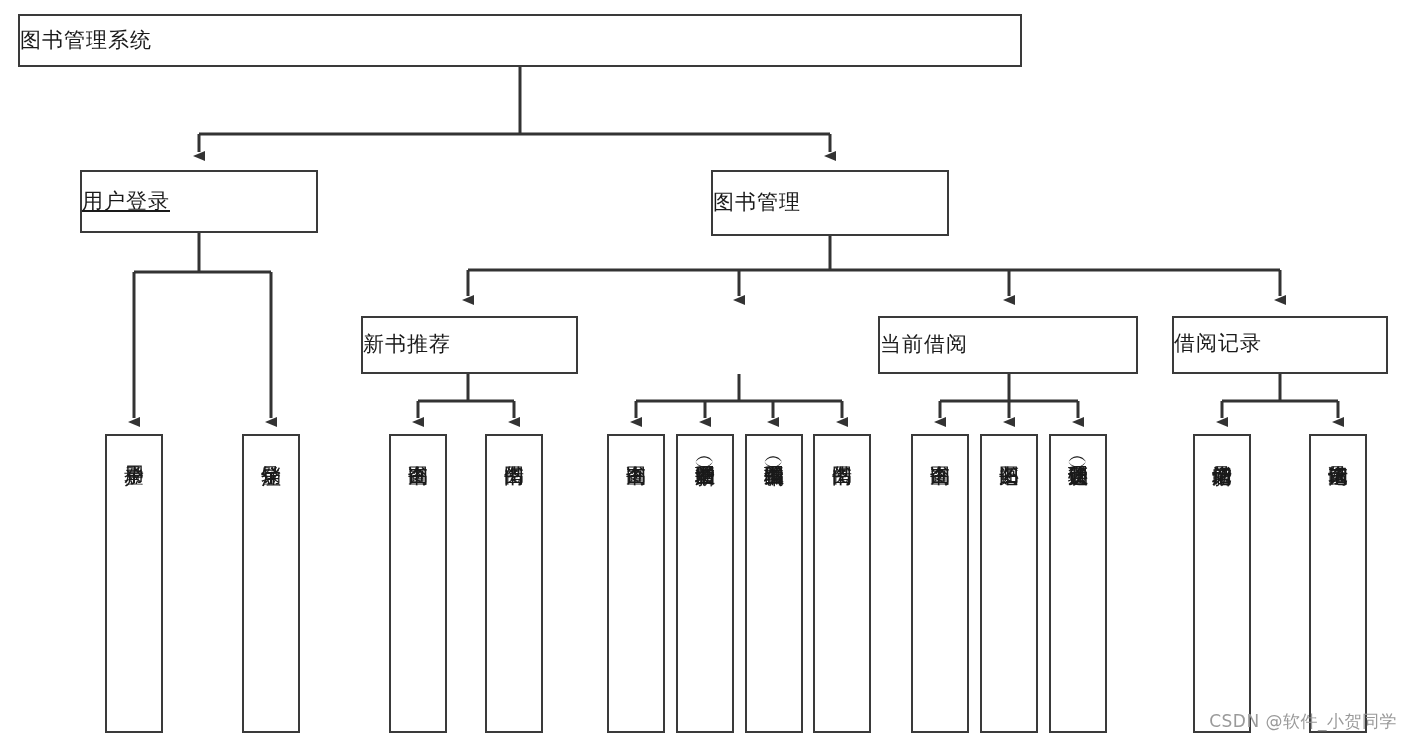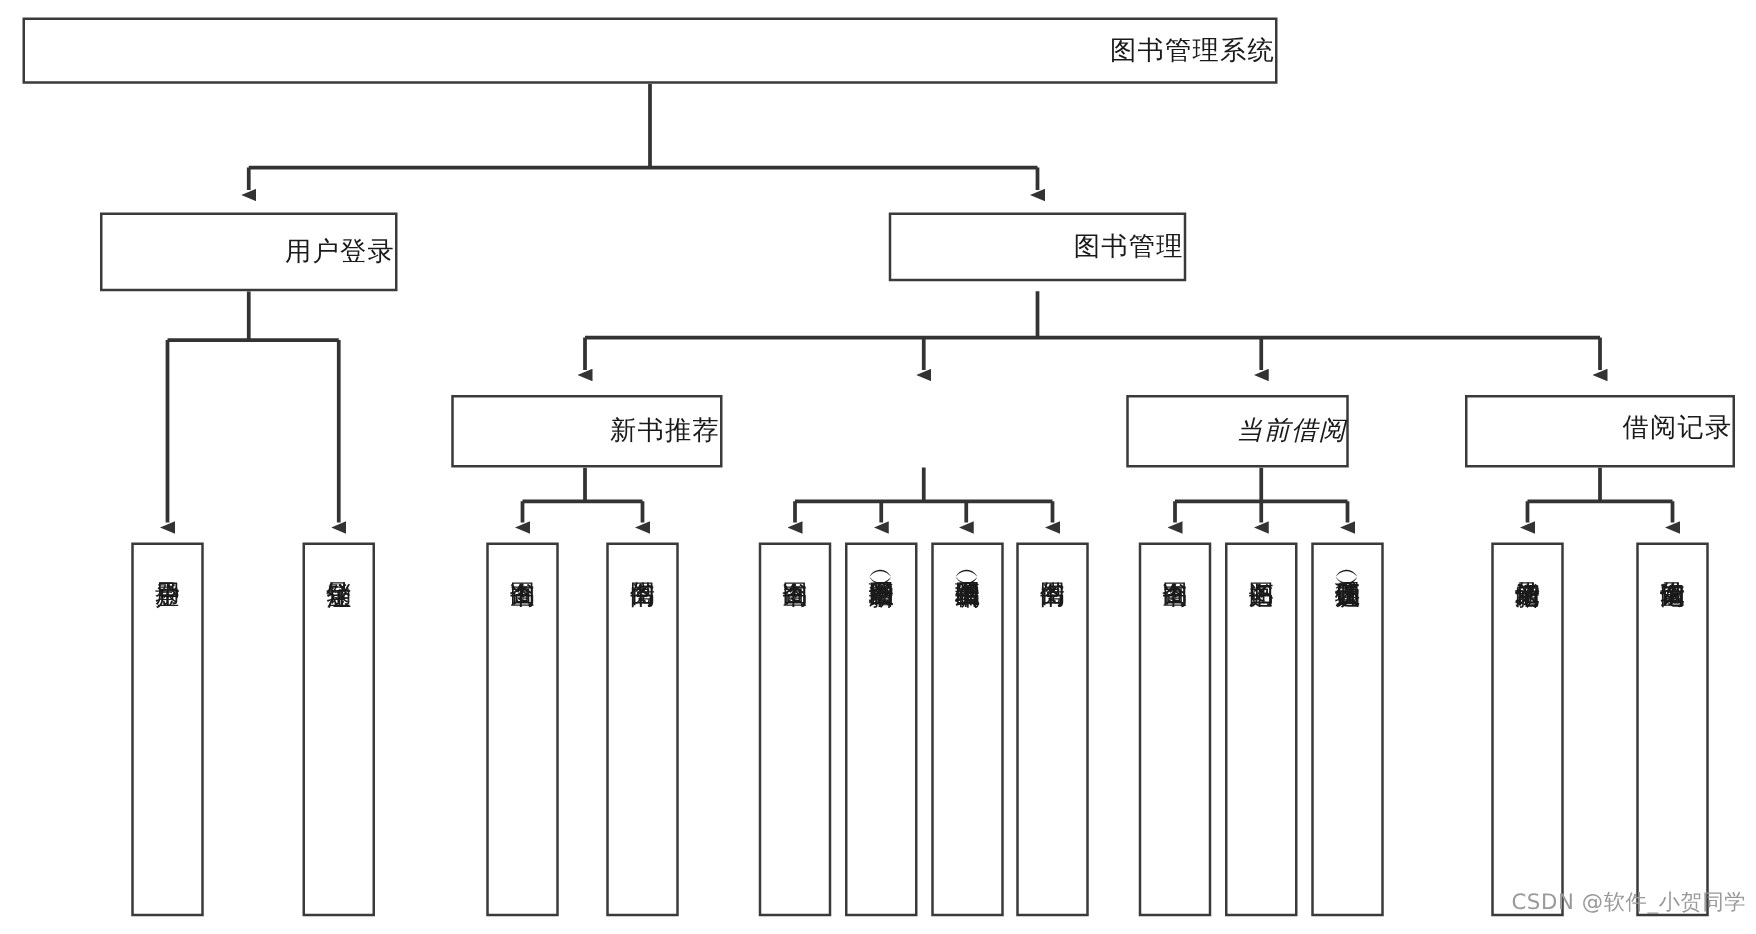--- a/index.html
+++ b/index.html
@@ -25,21 +25,21 @@
     width: 1405px;
     height: 747px;
   }
   .node {
     position: absolute;
     box-sizing: border-box;
     background: #ffffff;
     border: 2px solid #3a3a3a;
     display: flex;
     align-items: center;
-    justify-content: flex-end;
+    justify-content: flex-start;
     color: #1a1a1a;
     z-index: 3;
   }
   .node.horizontal {
     font-size: 21px;
     letter-spacing: 1px;
     white-space: nowrap;
     line-height: 1.2;
   }
   .node.vertical {
@@ -127,34 +127,34 @@
       <path d="M 1222 401 L 1338 401"></path>
       <path d="M 1222 401 L 1222 418" marker-end="url(#arrowhead)"></path>
       <path d="M 1338 401 L 1338 418" marker-end="url(#arrowhead)"></path>
     </g>
   </svg>
 
   <div class="node horizontal" style="left:18px; top:14px; width:1004px; height:53px;">
     <span class="node-label">图书管理系统</span>
   </div>
 
-  <div class="node horizontal" style="left:80px; top:170px; width:238px; height:63px;">
+  <div class="node horizontal" style="left:80px; top:170px; width:238px; height:63px;text-decoration:underline;">
     <span class="node-label">用户登录</span>
   </div>
 
-  <div class="node horizontal" style="left:711px; top:170px; width:238px; height:55px;">
+  <div class="node horizontal" style="left:711px; top:170px; width:238px; height:66px;">
     <span class="node-label">图书管理</span>
   </div>
 
   <div class="node horizontal" style="left:361px; top:316px; width:217px; height:58px;">
     <span class="node-label">新书推荐</span>
   </div>
 
 
-  <div class="node horizontal" style="left:901px; top:316px; width:178px; height:58px;font-style:italic;">
+  <div class="node horizontal" style="left:878px; top:316px; width:260px; height:58px;">
     <span class="node-label">当前借阅</span>
   </div>
 
   <div class="node horizontal" style="left:1172px; top:316px; width:216px; height:58px;font-family:Liberation Mono, monospace;">
     <span class="node-label">借阅记录</span>
   </div>
 
   <div class="node vertical" style="left:105px; top:434px; width:58px; height:299px;">
     <span class="node-label">用户登录</span>
   </div>

